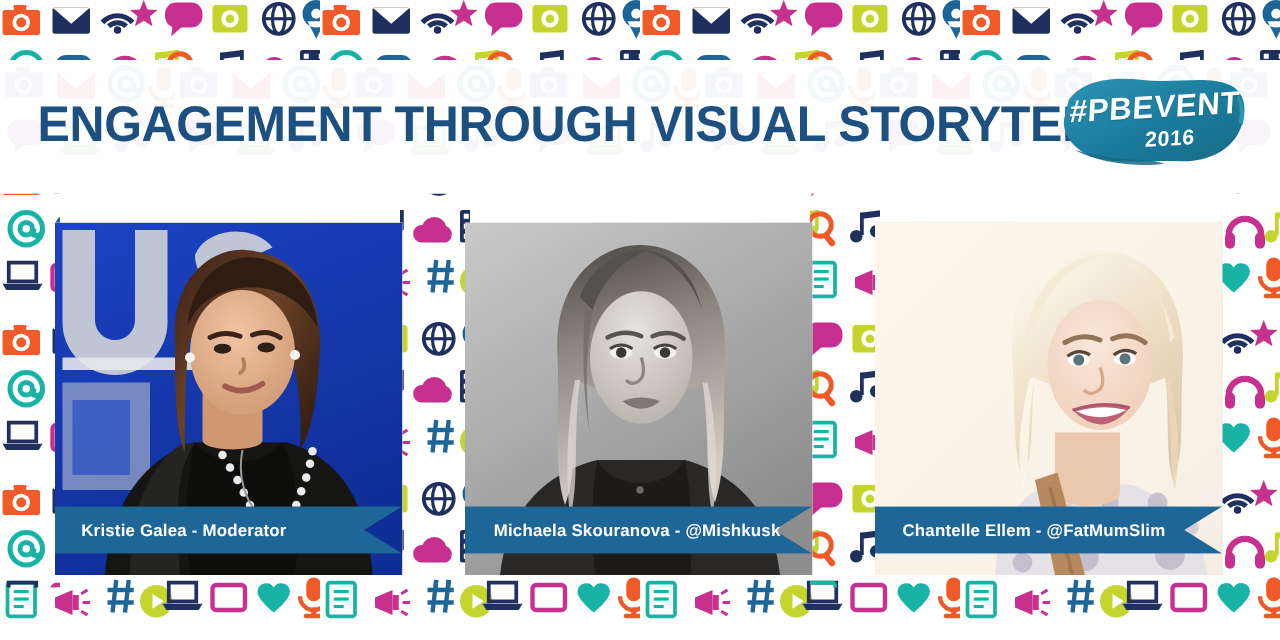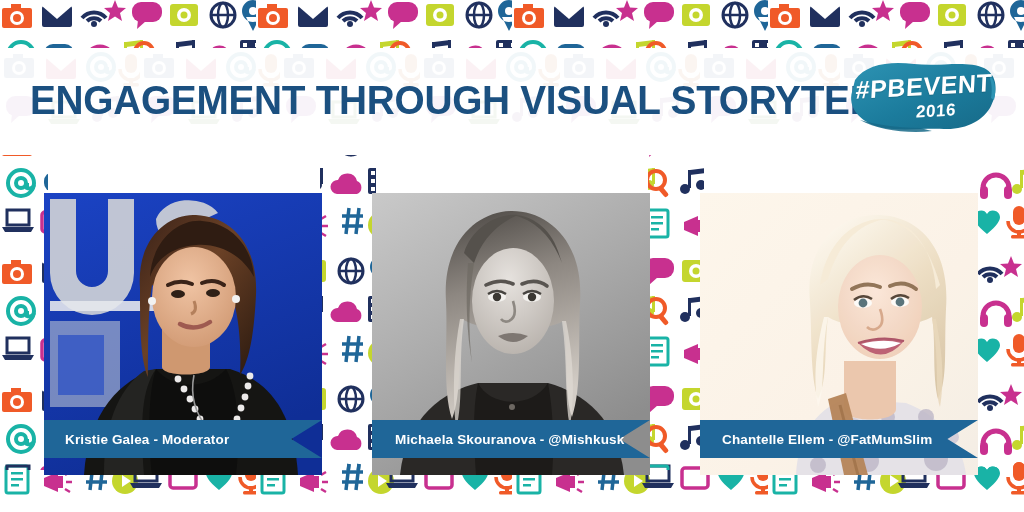--- a/index.html
+++ b/index.html
@@ -41,21 +41,21 @@
     text-shadow:0 1px 1px rgba(0,0,0,.15);
   }
   #hashtag-badge .yr {
     position:absolute; left:0; top:44px; width:152px; text-align:center;
     color:#ffffff; font-size:17px; font-weight:700; letter-spacing:0.5px;
     font-family:"Liberation Sans Narrow","Liberation Sans",sans-serif;
     transform:rotate(-3deg) skewX(-6deg) translateX(12px);
   }
 
   
-  #speakers { position:absolute; left:0; top:178px; width:1024px; height:282px;margin-top:15px; }
+  #speakers { position:absolute; left:0; top:178px; width:1024px; height:282px; }
   .card { position:absolute; top:0; width:278px; height:282px; overflow:hidden;
           background:#ddd; }
   .card.c0 { left:44px; }
   .card.c1 { left:372px; }
   .card.c2 { left:700px; }
   .photo { position:absolute; inset:0; }
   .ribbon-inner {
     position:absolute; left:0; bottom:17px; width:278px; height:38px;
     background:var(--ribbon,#1f6698);
     clip-path: polygon(0 0, 100% 0, 89% 50%, 100% 100%, 0 100%);

